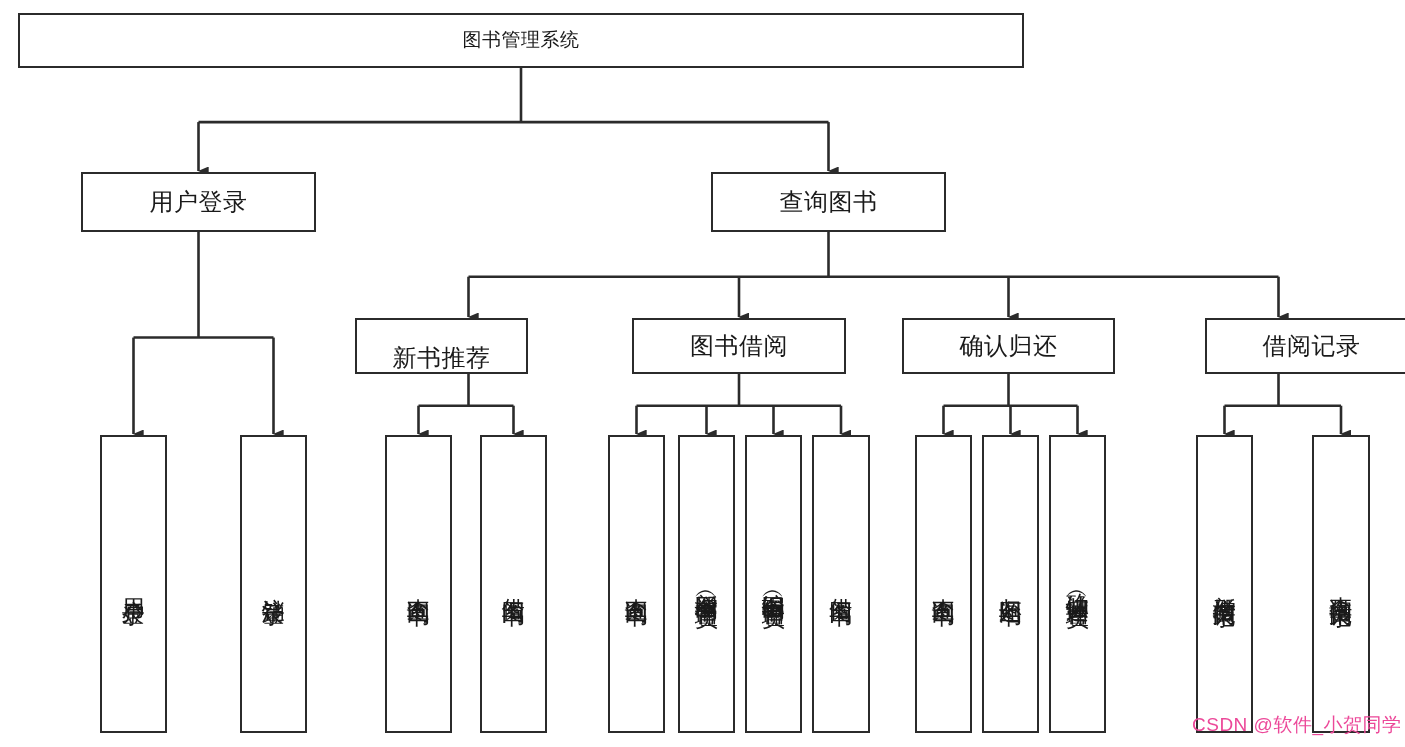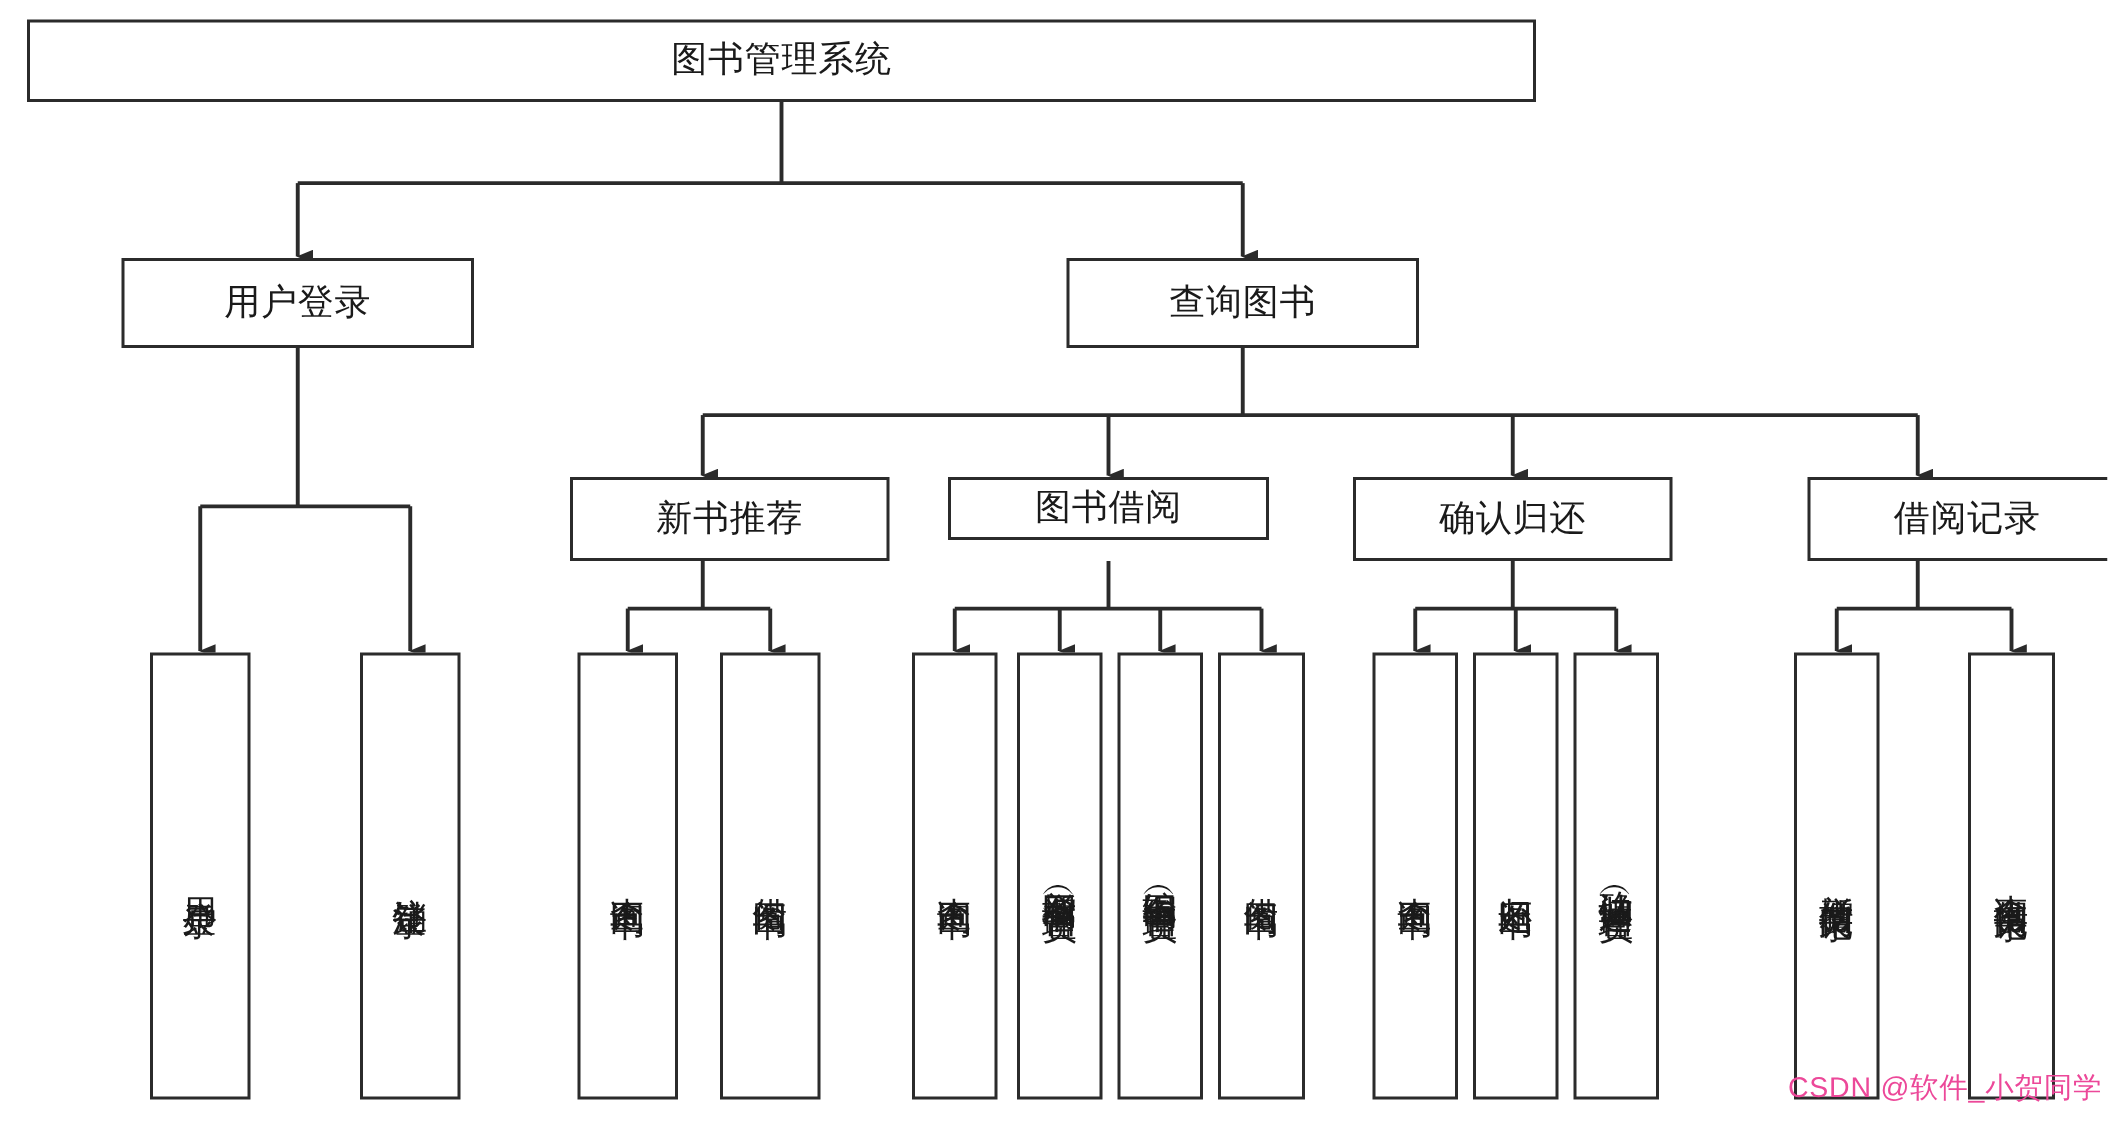--- a/index.html
+++ b/index.html
@@ -40,21 +40,21 @@
     display: block;
     text-align: center;
     line-height: 1.18;
     letter-spacing: 0.5px;
   }
   
   .node.horiz .label {
     writing-mode: horizontal-tb;
     font-size: 24px;
   }
-  .node.root .label { font-size: 24px; }
+  .node.root .label { font-size: 19px; }
   
   .node.vert {
     align-items: center;
     justify-content: center;
   }
   .node.vert .label {
     writing-mode: vertical-rl;
     text-orientation: upright;
     font-size: 23px;
     line-height: 1.32;
@@ -124,24 +124,24 @@
     <span class="label">图书管理系统</span>
   </div>
 
   <div class="node horiz" style="left: 81px; top: 172px; width: 235px; height: 60px;">
     <span class="label">用户登录</span>
   </div>
   <div class="node horiz" style="left: 711px; top: 172px; width: 235px; height: 60px;">
     <span class="label">查询图书</span>
   </div>
 
-  <div class="node horiz" style="left: 380px; top: 318px; width: 213px; height: 56px;">
+  <div class="node horiz" style="left: 355px; top: 318px; width: 173px; height: 56px; align-items: flex-end;">
     <span class="label">新书推荐</span>
   </div>
-  <div class="node horiz" style="left: 632px; top: 318px; width: 214px; height: 42px;">
+  <div class="node horiz" style="left: 632px; top: 318px; width: 214px; height: 56px;">
     <span class="label">图书借阅</span>
   </div>
   <div class="node horiz" style="left: 902px; top: 318px; width: 213px; height: 56px;">
     <span class="label">确认归还</span>
   </div>
   <div class="node horiz" style="left: 1172px; top: 318px; width: 213px; height: 56px; margin-left: 33px;">
     <span class="label">借阅记录</span>
   </div>
 
   <div class="node vert" style="left: 100px; top: 435px; width: 67px; height: 298px;">

